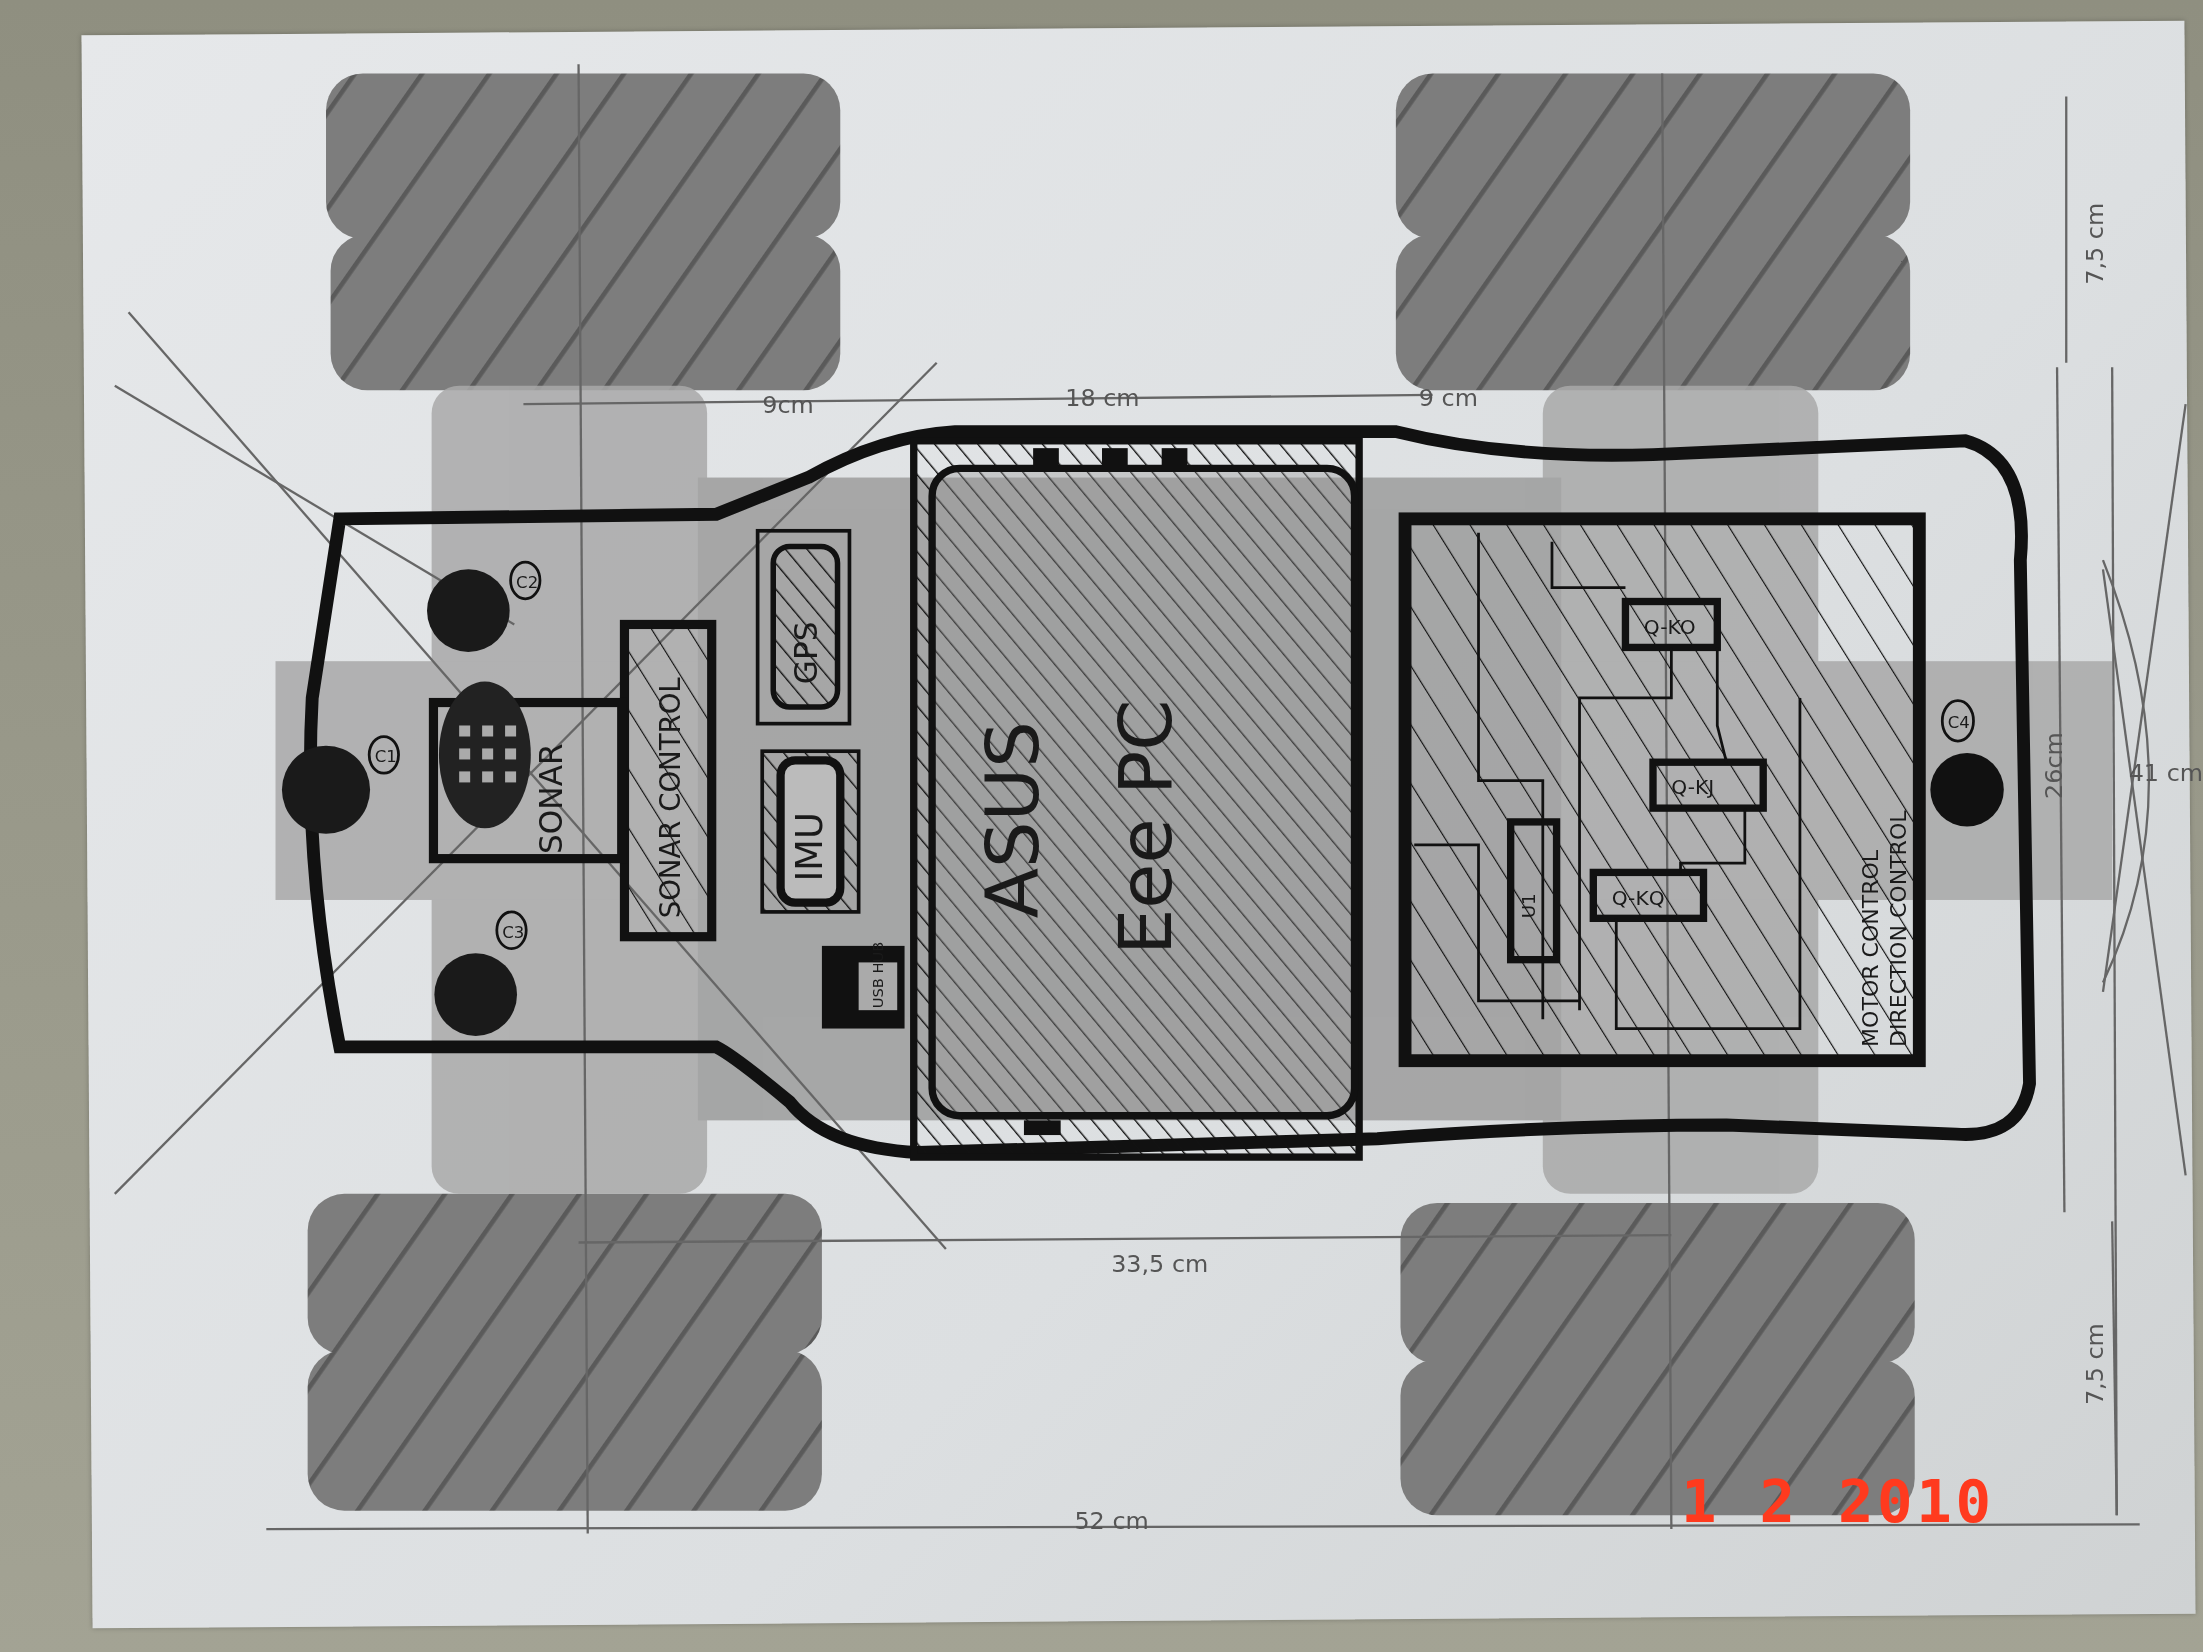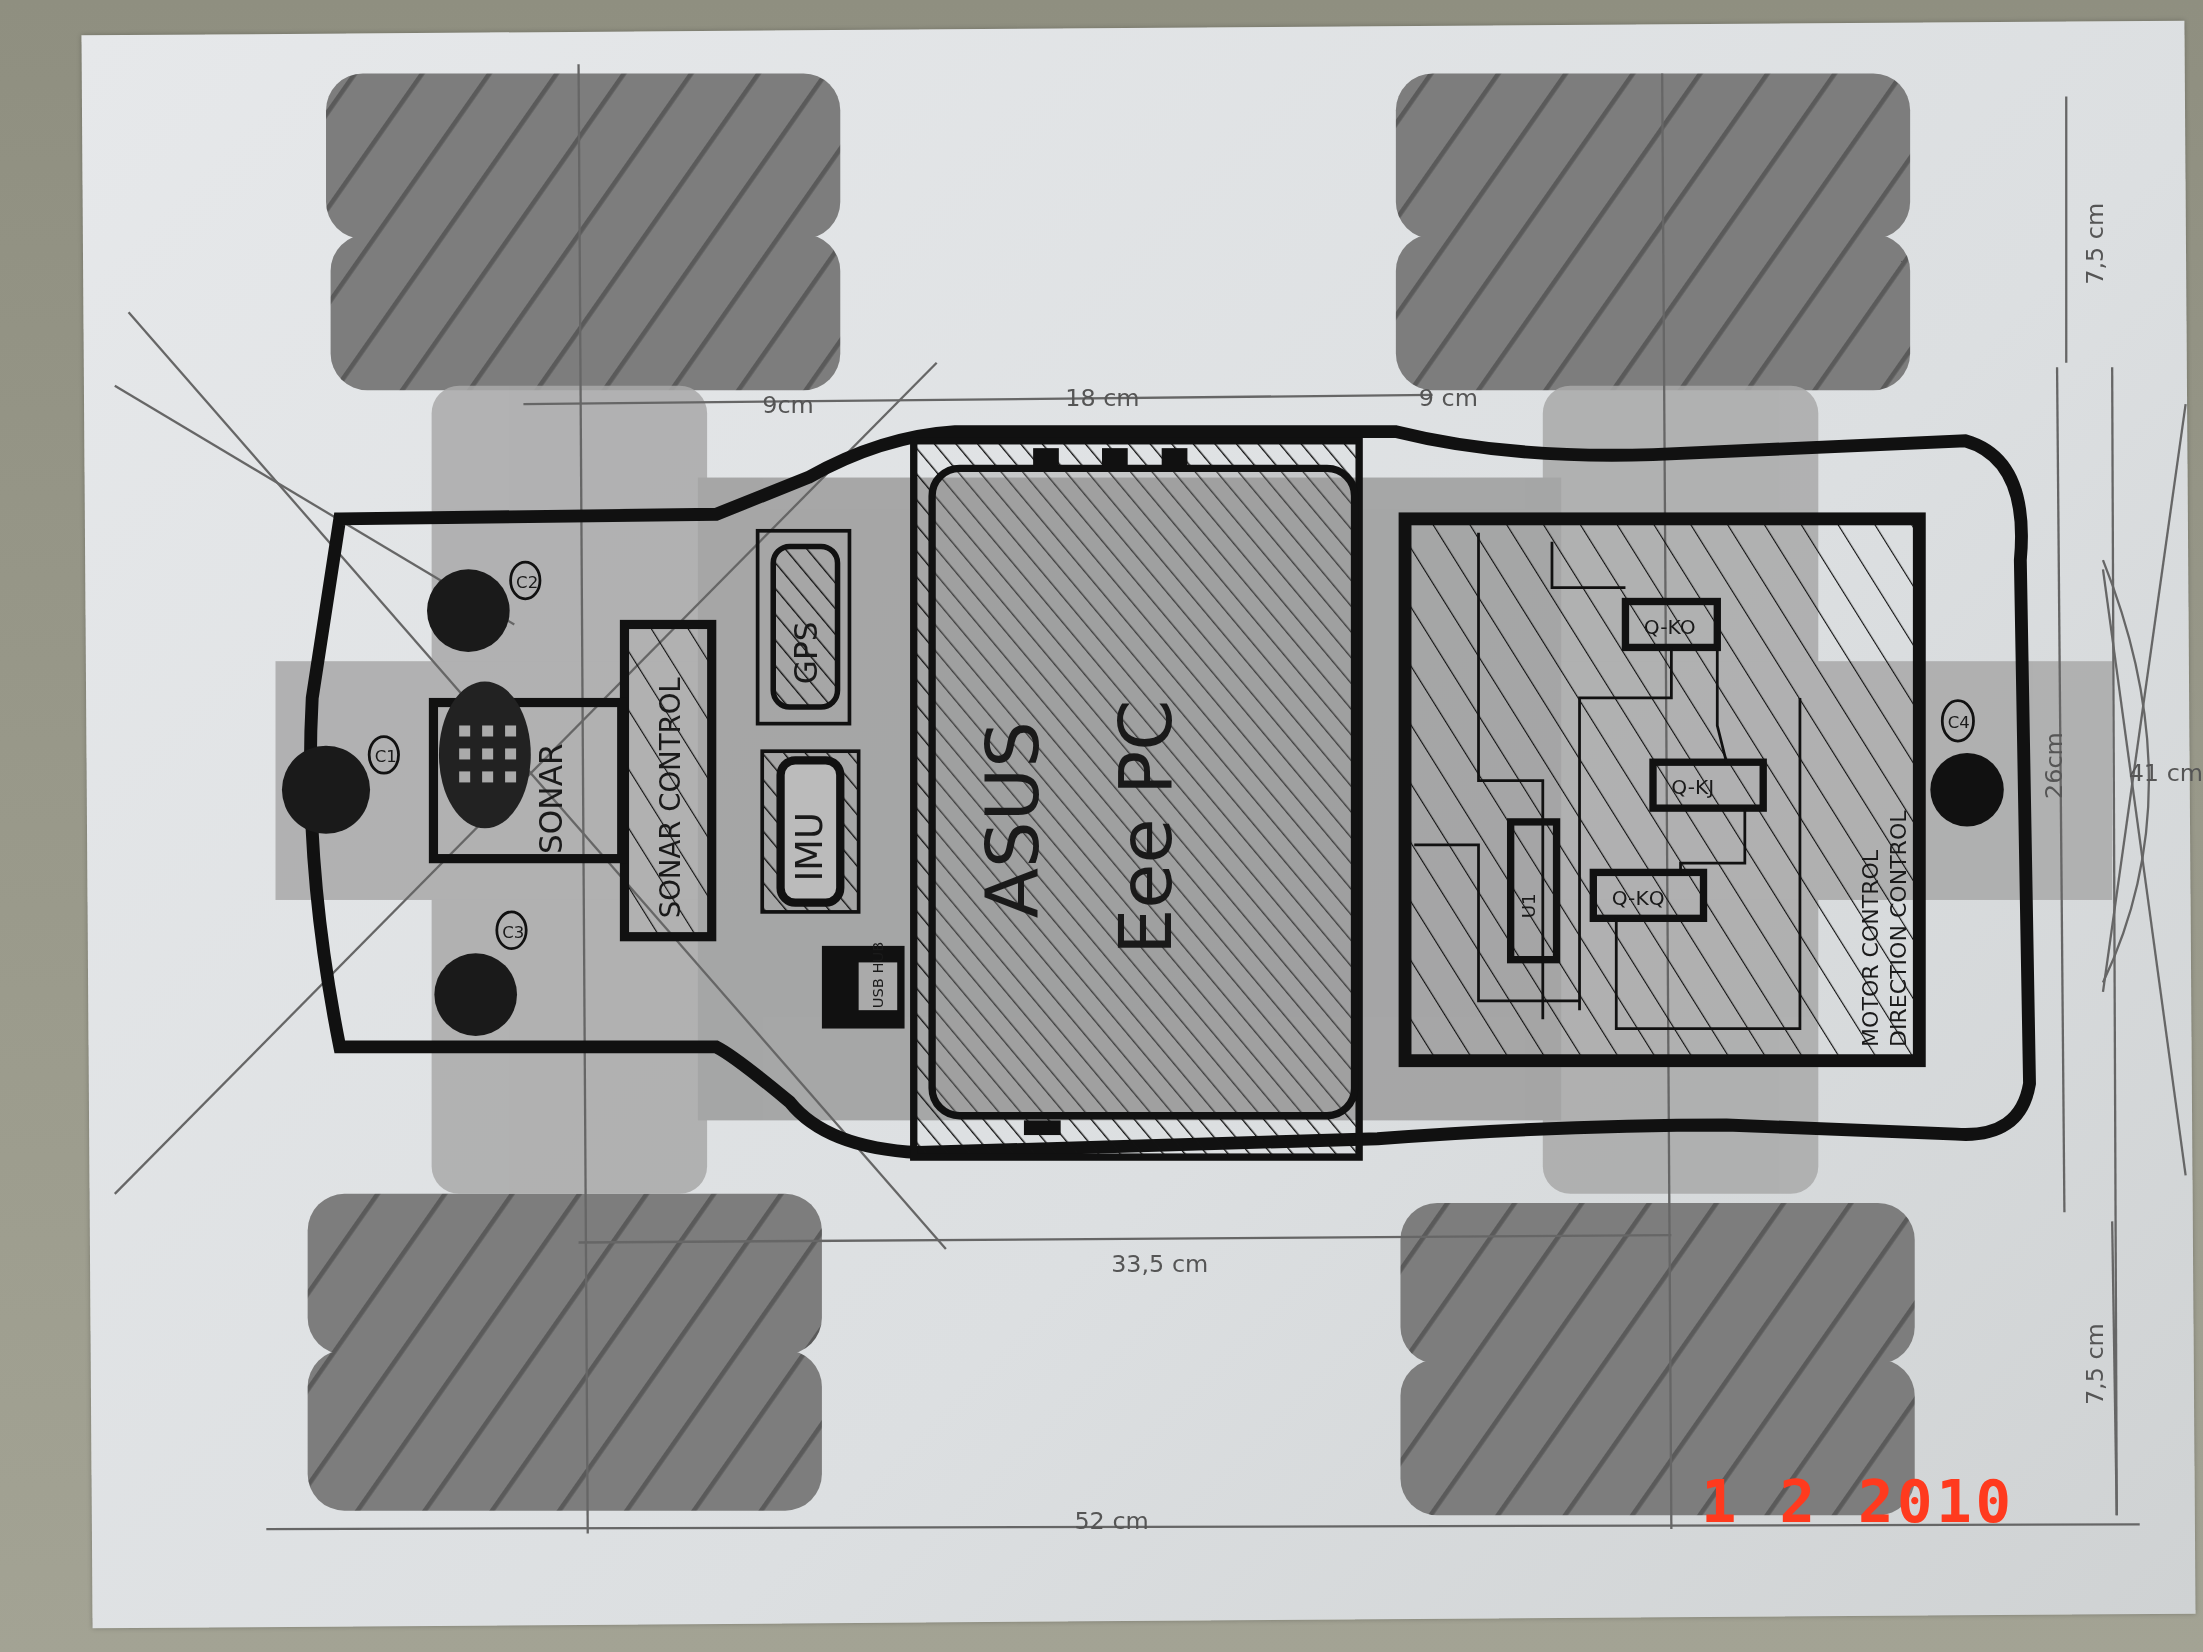--- a/index.html
+++ b/index.html
@@ -2,21 +2,21 @@
 <html style="font-size:14.7px"><head>
 <meta charset="utf-8">
 <style>
   html,body{margin:0;padding:0;}
   body{width:2204px;height:1653px;overflow:hidden;background:#9a9a8a;font-family:"DejaVu Sans",sans-serif;position:relative;}
   .wall{position:absolute;inset:0;background:linear-gradient(180deg,#8f8f80 0%,#a3a394 100%);}
   .paper{position:absolute;left:87px;top:27.5px;width:2103px;height:1593px;background:linear-gradient(135deg,#e6e8ea 0%,#dcdfe1 60%,#cfd2d3 100%);transform:rotate(-0.4deg);box-shadow:0 0 5.5px rgba(0,0,0,.25);}
   svg.drawing{position:absolute;left:0;top:0;width:2204px;height:1653px;}
   .pencil{font-family:"DejaVu Sans",sans-serif;fill:#555;font-size:26px;}
   .ink{font-family:"DejaVu Sans",sans-serif;fill:#1a1a1a;}
-  .stamp{position:absolute;left:1681px;top:1467px;font-family:"DejaVu Sans Mono",monospace;font-size:59px;font-weight:bold;color:#ff3a1e;letter-spacing:3.7px;margin-left:20px;}
+  .stamp{position:absolute;left:1681px;top:1467px;font-family:"DejaVu Sans Mono",monospace;font-size:59px;font-weight:bold;color:#ff3a1e;letter-spacing:3.7px;}
 </style>
 </head>
 <body>
 
 <div class="wall"></div>
 <div class="paper"></div>
 
 <svg class="drawing" viewBox="0 0 2400 1800">
   <defs>
     <pattern id="hatch" width="18" height="18" patternUnits="userSpaceOnUse" patternTransform="rotate(-40)">

